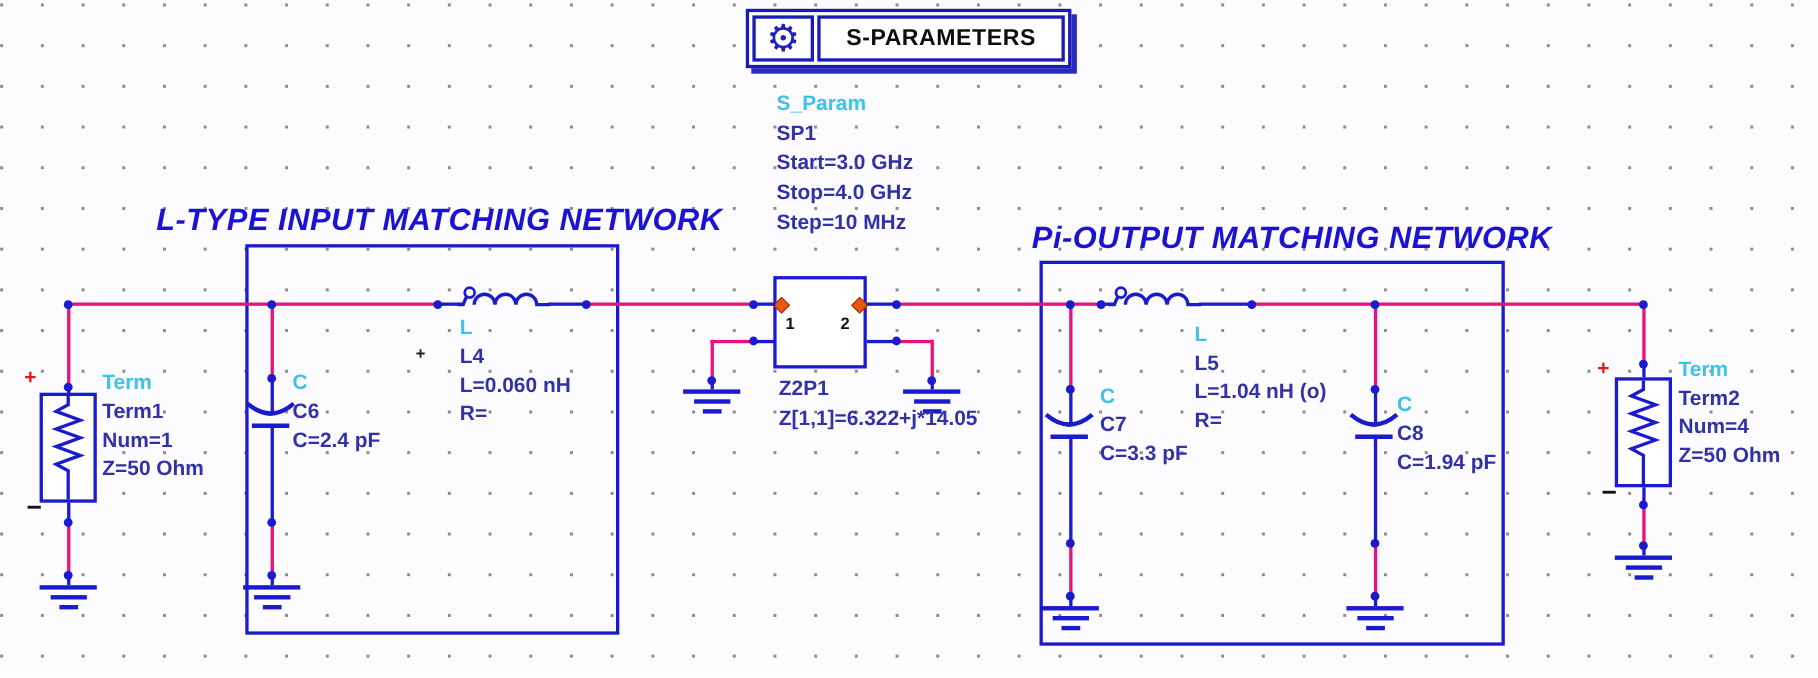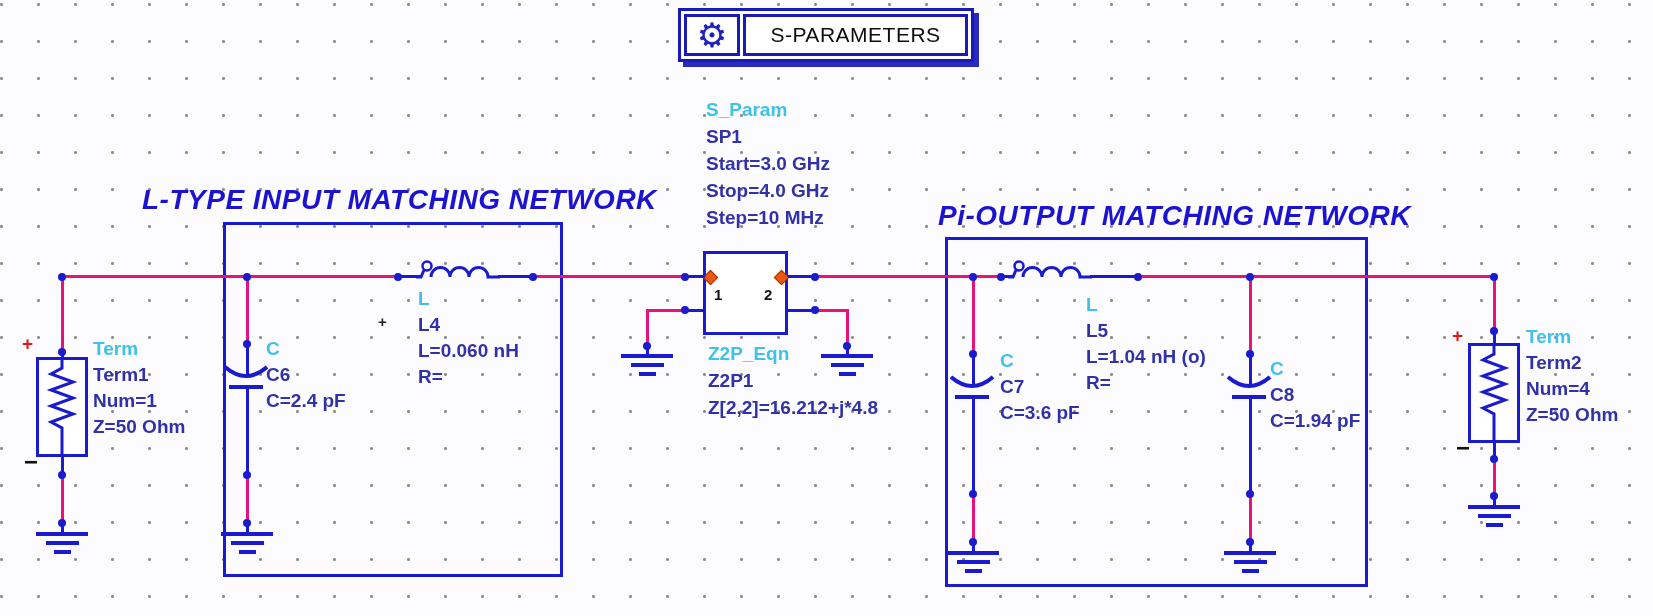--- a/index.html
+++ b/index.html
@@ -24,21 +24,21 @@
   .lg.lh27{line-height:27px}
   .ct{color:#3fc1e8}
   .title{position:absolute;font-style:italic;font-weight:800;font-size:28px;color:#1b12d2;letter-spacing:.5px;white-space:nowrap}
   
   .spwrap{position:absolute;left:678px;top:8px;width:296px;height:54px;background:#fff;
     border:3px solid #1a1ab8;box-shadow:5px 5px 0 0 #2a2ac0;box-sizing:border-box;
     display:flex;padding:3px;gap:3px}
   .spicon{width:56px;border:3px solid #1a1ab8;box-sizing:border-box;display:flex;align-items:center;justify-content:center;
     color:#2020c0;font-size:34px;line-height:1}
   .sptext{flex:1;border:3px solid #1a1ab8;box-sizing:border-box;display:flex;align-items:center;justify-content:center;
-    color:#0d0d0d;font-size:21px;font-weight:400;letter-spacing:.5px}
+    color:#0d0d0d;font-size:21px;font-weight:700;letter-spacing:.5px}
   
   .gnd{position:absolute;width:52px;display:flex;flex-direction:column;align-items:center}
   .gstem{width:3px;height:7px;background:#1a1ace}
   .gb1{width:52px;height:4px;background:#1a1ace}
   .gb2{width:33px;height:4px;background:#1a1ace;margin-top:5px}
   .gb3{width:17px;height:4px;background:#1a1ace;margin-top:5px}
   
   .plus{position:absolute;color:#e01818;font-weight:900;font-size:19px;line-height:1}
   .minus{position:absolute;color:#111;font-weight:900;font-size:24px;line-height:1}
   .anchor{position:absolute;color:#222;font-weight:700;font-size:15px;line-height:1}
@@ -55,21 +55,21 @@
   <div class="nbox" style="left:945px;top:237px;width:423px;height:350px"></div>
 
   <div class="title" style="left:142px;top:184px">L-TYPE INPUT MATCHING NETWORK</div>
   <div class="title" style="left:938px;top:200px">Pi-OUTPUT MATCHING NETWORK</div>
 
   <div class="spwrap">
     <div class="spicon">⚙</div>
     <div class="sptext">S-PARAMETERS</div>
   </div>
 
-  <div class="lg lh27" style="left:706px;top:96px">
+  <div class="lg lh27" style="left:706px;top:81px">
     <div class="ct">S_Param</div>
     <div>SP1</div>
     <div>Start=3.0 GHz</div>
     <div>Stop=4.0 GHz</div>
     <div>Step=10 MHz</div>
   </div>
 
   <div class="nbox whitebg" style="left:36px;top:357px;width:52px;height:100px">
     <svg width="46" height="94" viewBox="0 0 46 94">
       <path d="M23 0 V8 L12 14 L34 22 L12 30 L34 38 L12 46 L34 54 L12 62 L23 68 V94" fill="none" stroke="#1a1ace" stroke-width="3"></path>
@@ -249,29 +249,28 @@
   </div>
 
   <div class="lg" style="left:418px;top:286px">
     <div class="ct">L</div>
     <div>L4</div>
     <div>L=0.060 nH</div>
     <div>R=</div>
   </div>
 
   <div class="lg lh27" style="left:708px;top:340px">
-    <div class="ct">Z2P_Eqn</div>
     <div>Z2P1</div>
-    <div>Z[2,2]=16.212+j*4.8</div>
+    <div>Z[1,1]=6.322+j*14.05</div>
   </div>
 
   <div class="lg" style="left:1000px;top:348px">
     <div class="ct">C</div>
     <div>C7</div>
-    <div>C=3.6 pF</div>
+    <div>C=3.3 pF</div>
   </div>
 
   <div class="lg" style="left:1086px;top:292px">
     <div class="ct">L</div>
     <div>L5</div>
     <div>L=1.04 nH (o)</div>
     <div>R=</div>
   </div>
 
   <div class="lg" style="left:1270px;top:356px">

